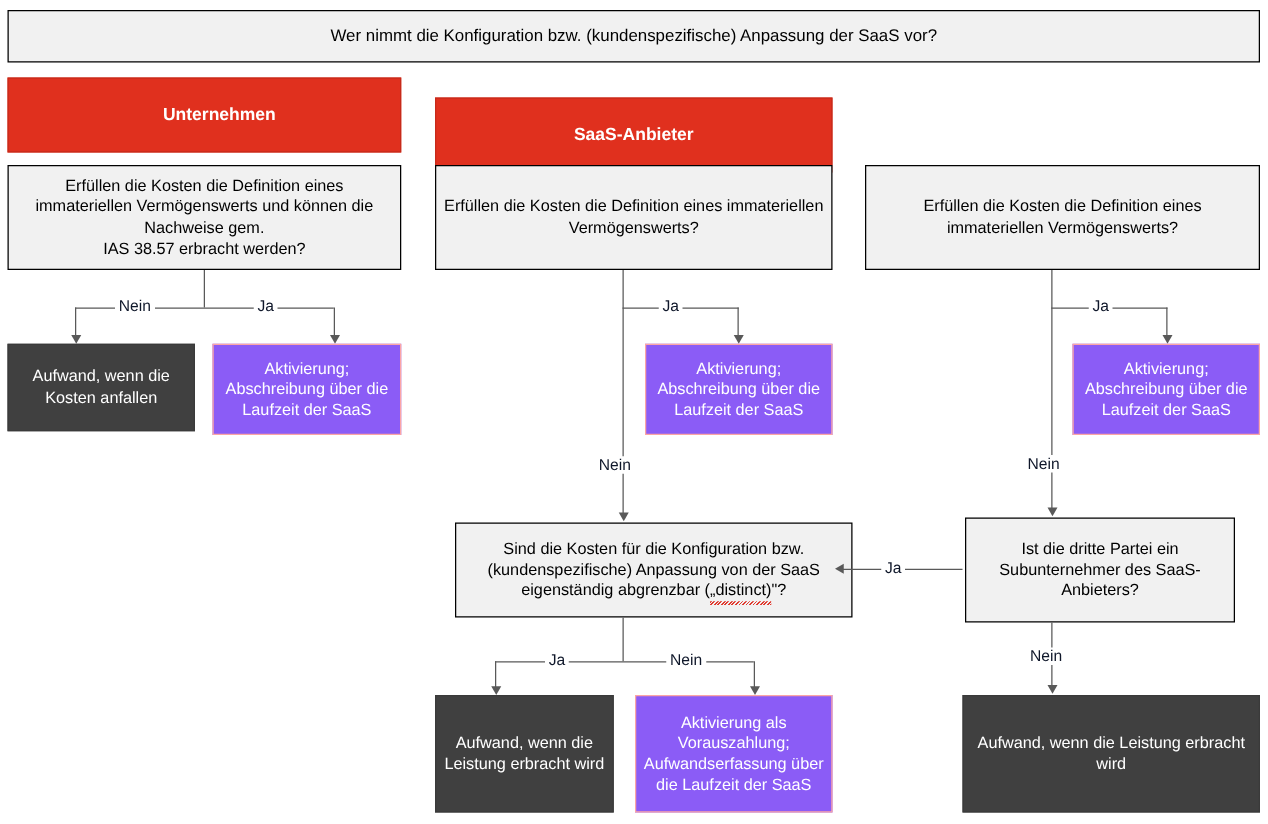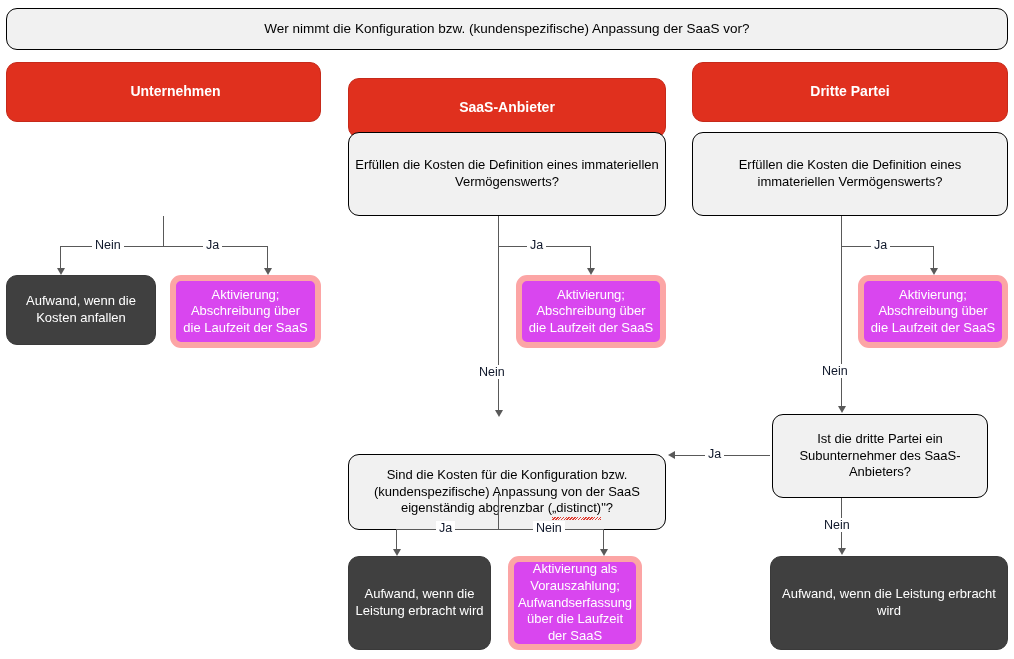--- a/index.html
+++ b/index.html
@@ -21,21 +21,20 @@
 
   
   .box {
     position: absolute;
     box-sizing: border-box;
     display: flex;
     align-items: center;
     justify-content: center;
     text-align: center;
     line-height: 1.28;
-    border-radius: 11px;
   }
 
   .box-title {
     background: #f1f1f1;
     border: 1px solid #000000;
     color: #000000;
     font-size: 13.5px;
   }
 
   .box-actor {
@@ -54,22 +53,22 @@
   }
 
   .box-dark {
     background: #404040;
     border: 1px solid #3a3a3a;
     color: #ffffff;
     font-size: 13px;
   }
 
   .box-mid {
-    background: #d946ef;
-    border: 6px solid #fca5a5;
+    background: #8b5cf6;
+    border: 1px solid #fca5a5;
     color: #ffffff;
     font-size: 13px;
   }
 
   .box .txt { display: block; padding: 0 6px; white-space: pre-line; }
 
   
   .conn {
     position: absolute;
     background: #595959;
@@ -125,24 +124,25 @@
   <div class="box box-title" style="left:6px; top:8px; width:1002px; height:42px;">
     <span class="txt">Wer nimmt die Konfiguration bzw. (kundenspezifische) Anpassung der SaaS vor?</span>
   </div>
 
   <div class="box box-actor" style="left:6px; top:62px; width:315px; height:60px;padding-left:24px;">
     <span class="txt">Unternehmen</span>
   </div>
   <div class="box box-actor" style="left:348px; top:78px; width:318px; height:60px;">
     <span class="txt">SaaS-Anbieter</span>
   </div>
-  <div class="box box-actor" style="left:692px; top:62px; width:316px; height:60px;">
-    <span class="txt">Dritte Partei</span>
-  </div>
-
+
+  <div class="box box-decision" style="left:6px; top:132px; width:315px; height:84px;">
+    <span class="txt">Erfüllen die Kosten die Definition eines immateriellen Vermögenswerts und können die Nachweise gem.
+IAS 38.57 erbracht werden?</span>
+  </div>
 
   <div class="conn vline" style="left:163px; top:216px; width:1px; height:30px;"></div>
 
   <div class="conn hline" style="left:60px; top:246px; width:207px; height:1px;"></div>
 
   <div class="conn vline" style="left:60px; top:246px; width:1px; height:25px;"></div>
   <div class="arrow-down" style="left:57px; top:268px;"></div>
 
   <div class="conn vline" style="left:267px; top:246px; width:1px; height:25px;"></div>
   <div class="arrow-down" style="left:264px; top:268px;"></div>
@@ -168,38 +168,38 @@
   <div class="conn vline" style="left:590px; top:246px; width:1px; height:25px;"></div>
   <div class="arrow-down" style="left:587px; top:268px;"></div>
 
   <div class="edge-label" style="left:527px; top:238px;">Ja</div>
   <div class="edge-label" style="left:476px; top:365px;">Nein</div>
 
   <div class="box box-mid" style="left:516px; top:275px; width:150px; height:73px;">
     <span class="txt">Aktivierung; Abschreibung über die Laufzeit der SaaS</span>
   </div>
 
-  <div class="box box-decision" style="left:348px; top:418px; width:318px; height:76px;margin-top:36px;">
+  <div class="box box-decision" style="left:364px; top:418px; width:318px; height:76px;">
     <span class="txt"><span>Sind die Kosten für die Konfiguration bzw. (kundenspezifische) Anpassung von der SaaS eigenständig abgrenzbar (</span><span class="squiggle">„distinct)</span><span>"?</span></span>
   </div>
 
   <div class="conn vline" style="left:498px; top:494px; width:1px; height:35px;"></div>
   <div class="conn hline" style="left:396px; top:529px; width:207px; height:1px;"></div>
   <div class="conn vline" style="left:396px; top:529px; width:1px; height:23px;"></div>
   <div class="arrow-down" style="left:393px; top:549px;"></div>
   <div class="conn vline" style="left:603px; top:529px; width:1px; height:23px;"></div>
   <div class="arrow-down" style="left:600px; top:549px;"></div>
 
   <div class="edge-label" style="left:436px; top:521px;">Ja</div>
   <div class="edge-label" style="left:533px; top:521px;">Nein</div>
 
   <div class="box box-dark" style="left:348px; top:556px; width:143px; height:94px;">
     <span class="txt">Aufwand, wenn die Leistung erbracht wird</span>
   </div>
-  <div class="box box-mid" style="left:508px; top:556px; width:134px; height:94px;">
+  <div class="box box-mid" style="left:508px; top:556px; width:158px; height:94px;">
     <span class="txt">Aktivierung als Vorauszahlung; Aufwandserfassung über die Laufzeit der SaaS</span>
   </div>
 
   <div class="box box-decision" style="left:692px; top:132px; width:316px; height:84px;">
     <span class="txt">Erfüllen die Kosten die Definition eines immateriellen Vermögenswerts?</span>
   </div>
 
   <div class="conn vline" style="left:841px; top:216px; width:1px; height:192px;"></div>
   <div class="arrow-down" style="left:838px; top:406px;"></div>
   <div class="conn hline" style="left:841px; top:246px; width:93px; height:1px;"></div>

